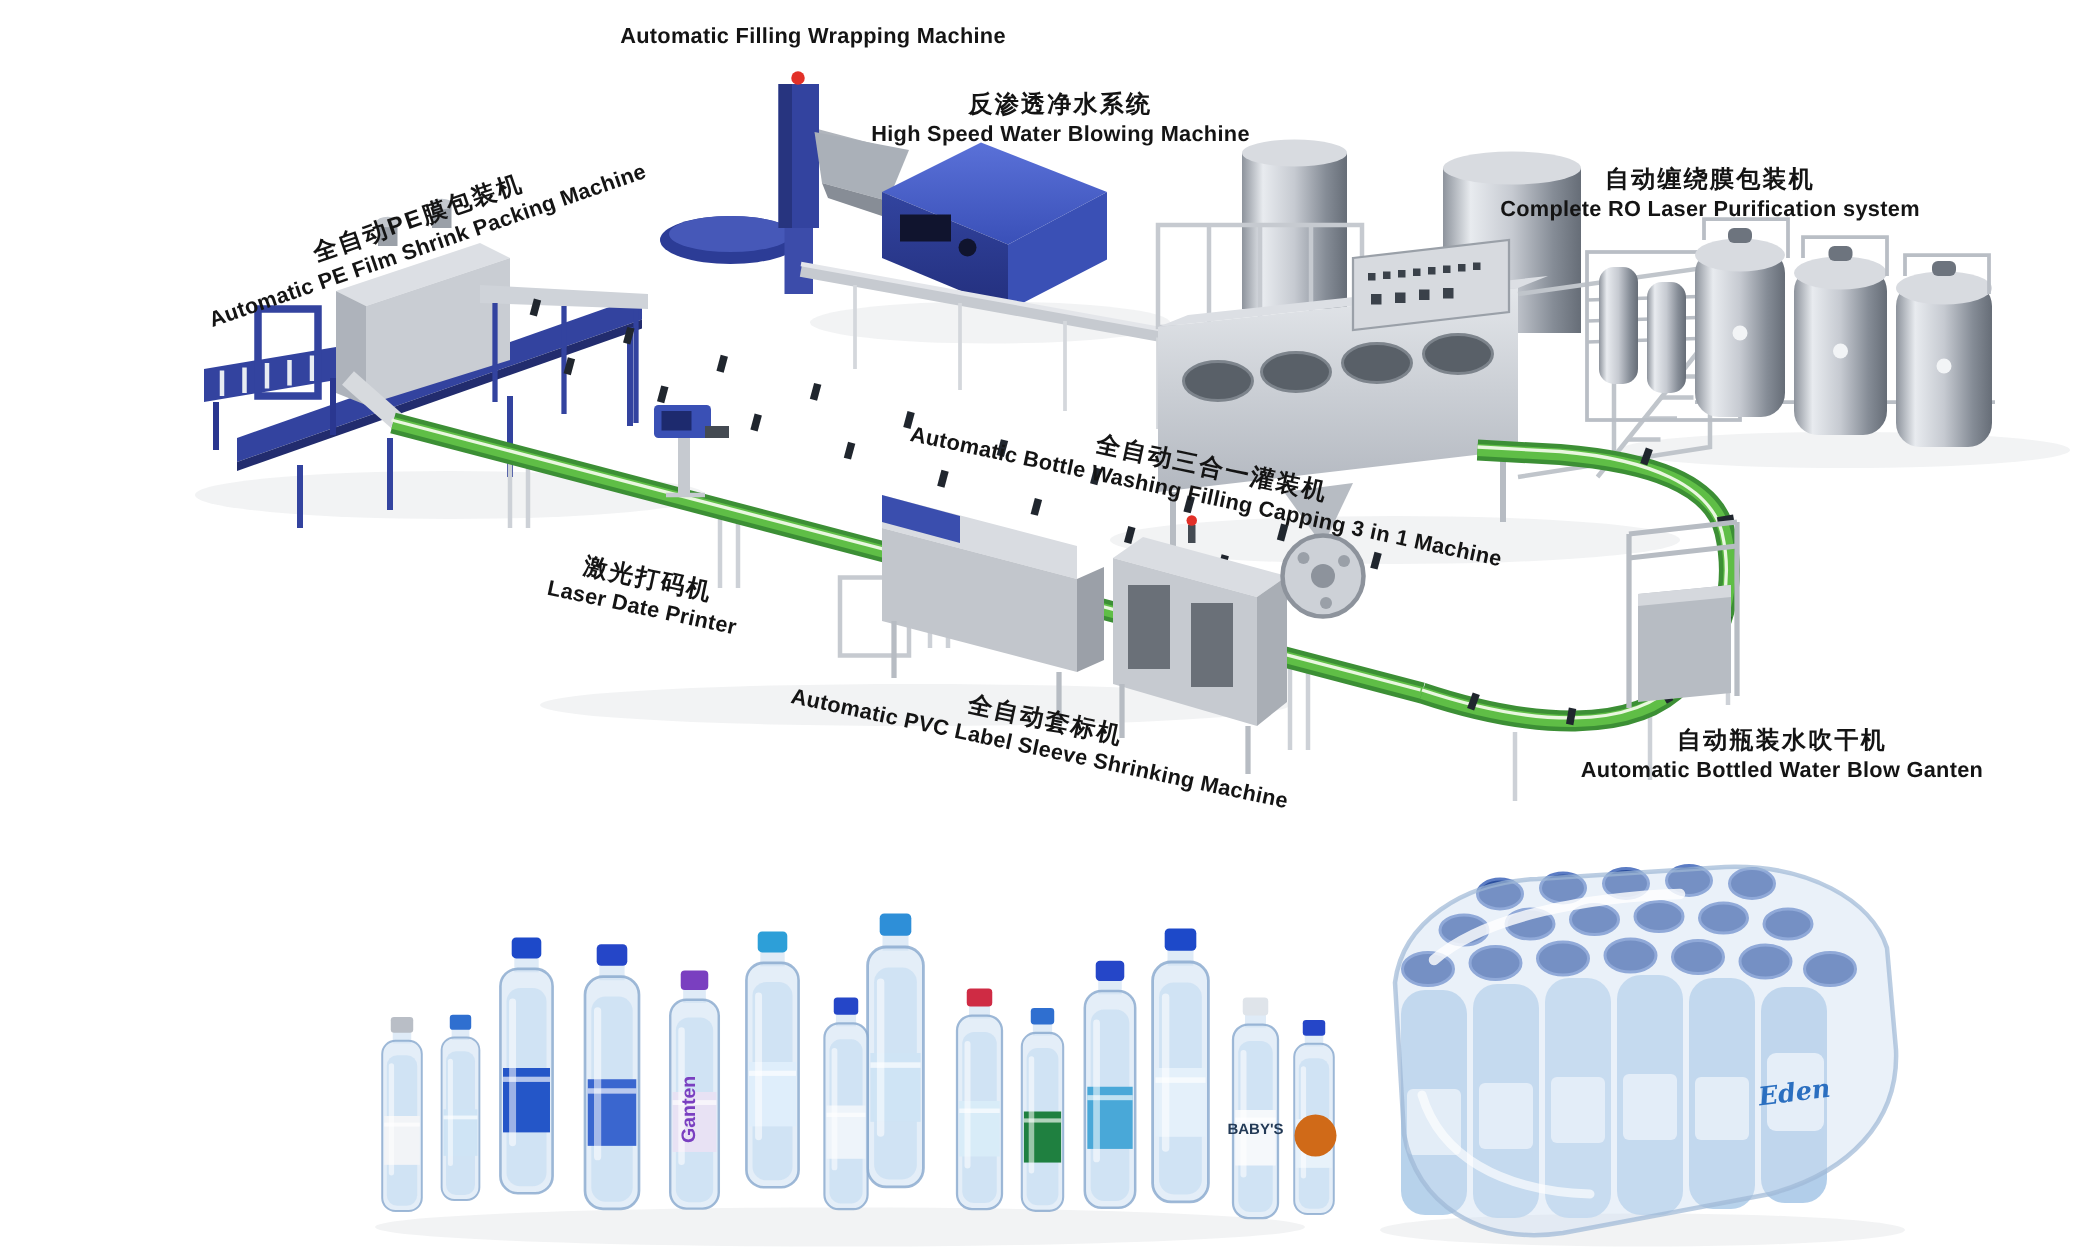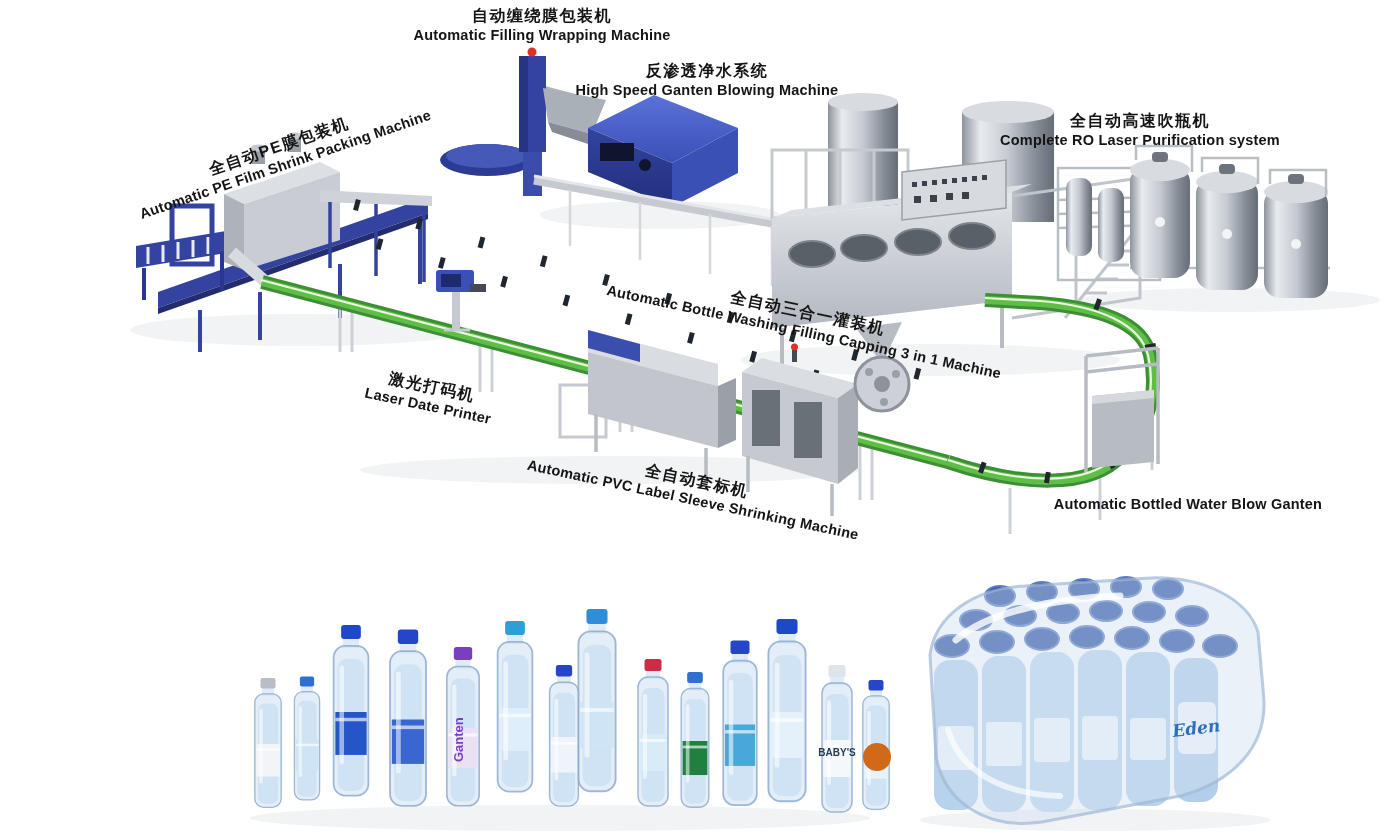--- a/index.html
+++ b/index.html
@@ -394,31 +394,30 @@
 
     <path d="M930,655 C935,615 975,588 1025,586 L1150,578 C1205,576 1248,600 1258,632 L1264,700
              C1266,748 1232,782 1180,796 L1042,822 C986,830 944,802 936,756 Z" fill="rgba(208,224,242,0.45)" stroke="rgba(158,184,214,0.7)" stroke-width="3"></path>
     <path d="M956,640 C990,610 1060,598 1120,596" stroke="rgba(255,255,255,0.8)" stroke-width="7" fill="none" stroke-linecap="round"></path>
     <path d="M948,730 C960,770 1000,794 1060,796" stroke="rgba(255,255,255,0.65)" stroke-width="6" fill="none" stroke-linecap="round"></path>
     <text x="1197" y="734" transform="rotate(-7 1197 734)" text-anchor="middle" font-family="DejaVu Serif,serif" font-style="italic" font-size="17" font-weight="bold" fill="#2b6fc0">Eden</text>
   </g>
 </svg>
 
   <div class="mlabel" style="left:542px;top:25px">
-    <div class="zh">自动缠绕膜包装机</div>
     <div class="en">Automatic Filling Wrapping Machine</div>
   </div>
 
   <div class="mlabel" style="left:707px;top:80px">
     <div class="zh">反渗透净水系统</div>
-    <div class="en">High Speed Ganten Blowing Machine</div>
+    <div class="en">High Speed Water Blowing Machine</div>
   </div>
 
   <div class="mlabel" style="left:1140px;top:130px">
-    <div class="zh">全自动高速吹瓶机</div>
+    <div class="zh">自动缠绕膜包装机</div>
     <div class="en">Complete RO Laser Purification system</div>
   </div>
 
   <div class="mlabel" style="left:282px;top:155px;--rot:-19deg">
     <div class="zh">全自动PE膜包装机</div>
     <div class="en">Automatic PE Film Shrink Packing Machine</div>
   </div>
 
   <div class="mlabel" style="left:806px;top:322px;--rot:12deg">
     <div class="zh">全自动三合一灌装机</div>
@@ -429,16 +428,17 @@
     <div class="zh">激光打码机</div>
     <div class="en">Laser Date Printer</div>
   </div>
 
   <div class="mlabel" style="left:695px;top:490px;--rot:12deg">
     <div class="zh">全自动套标机</div>
     <div class="en">Automatic PVC Label Sleeve Shrinking Machine</div>
   </div>
 
   <div class="mlabel" style="left:1188px;top:504px">
+    <div class="zh">自动瓶装水吹干机</div>
     <div class="en">Automatic Bottled Water Blow Ganten</div>
   </div>
 
 </div>
 
 </body></html>

